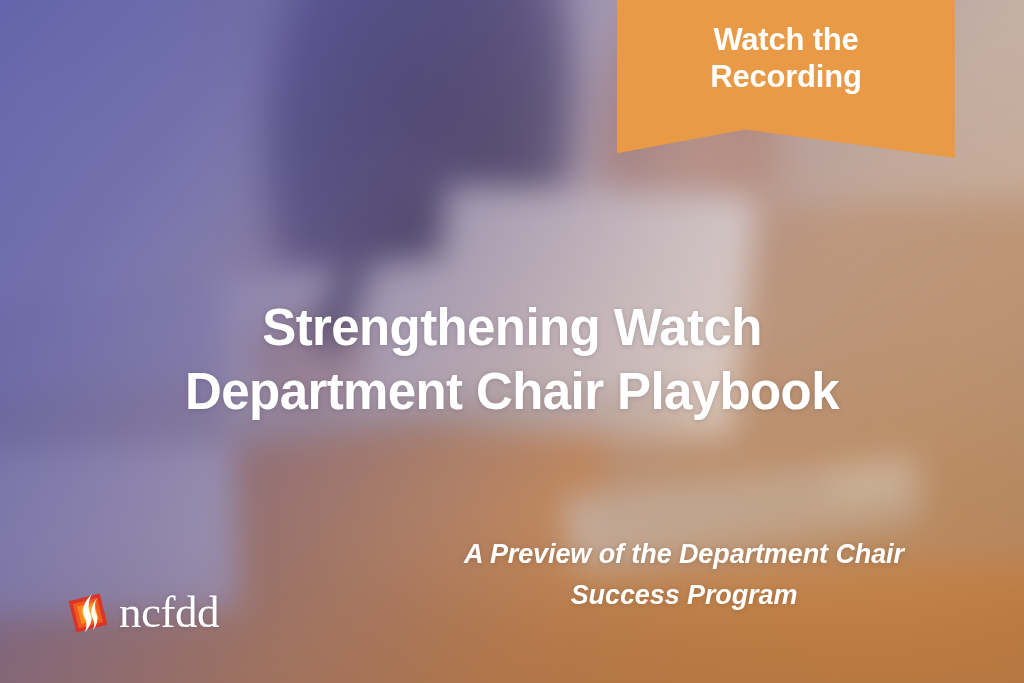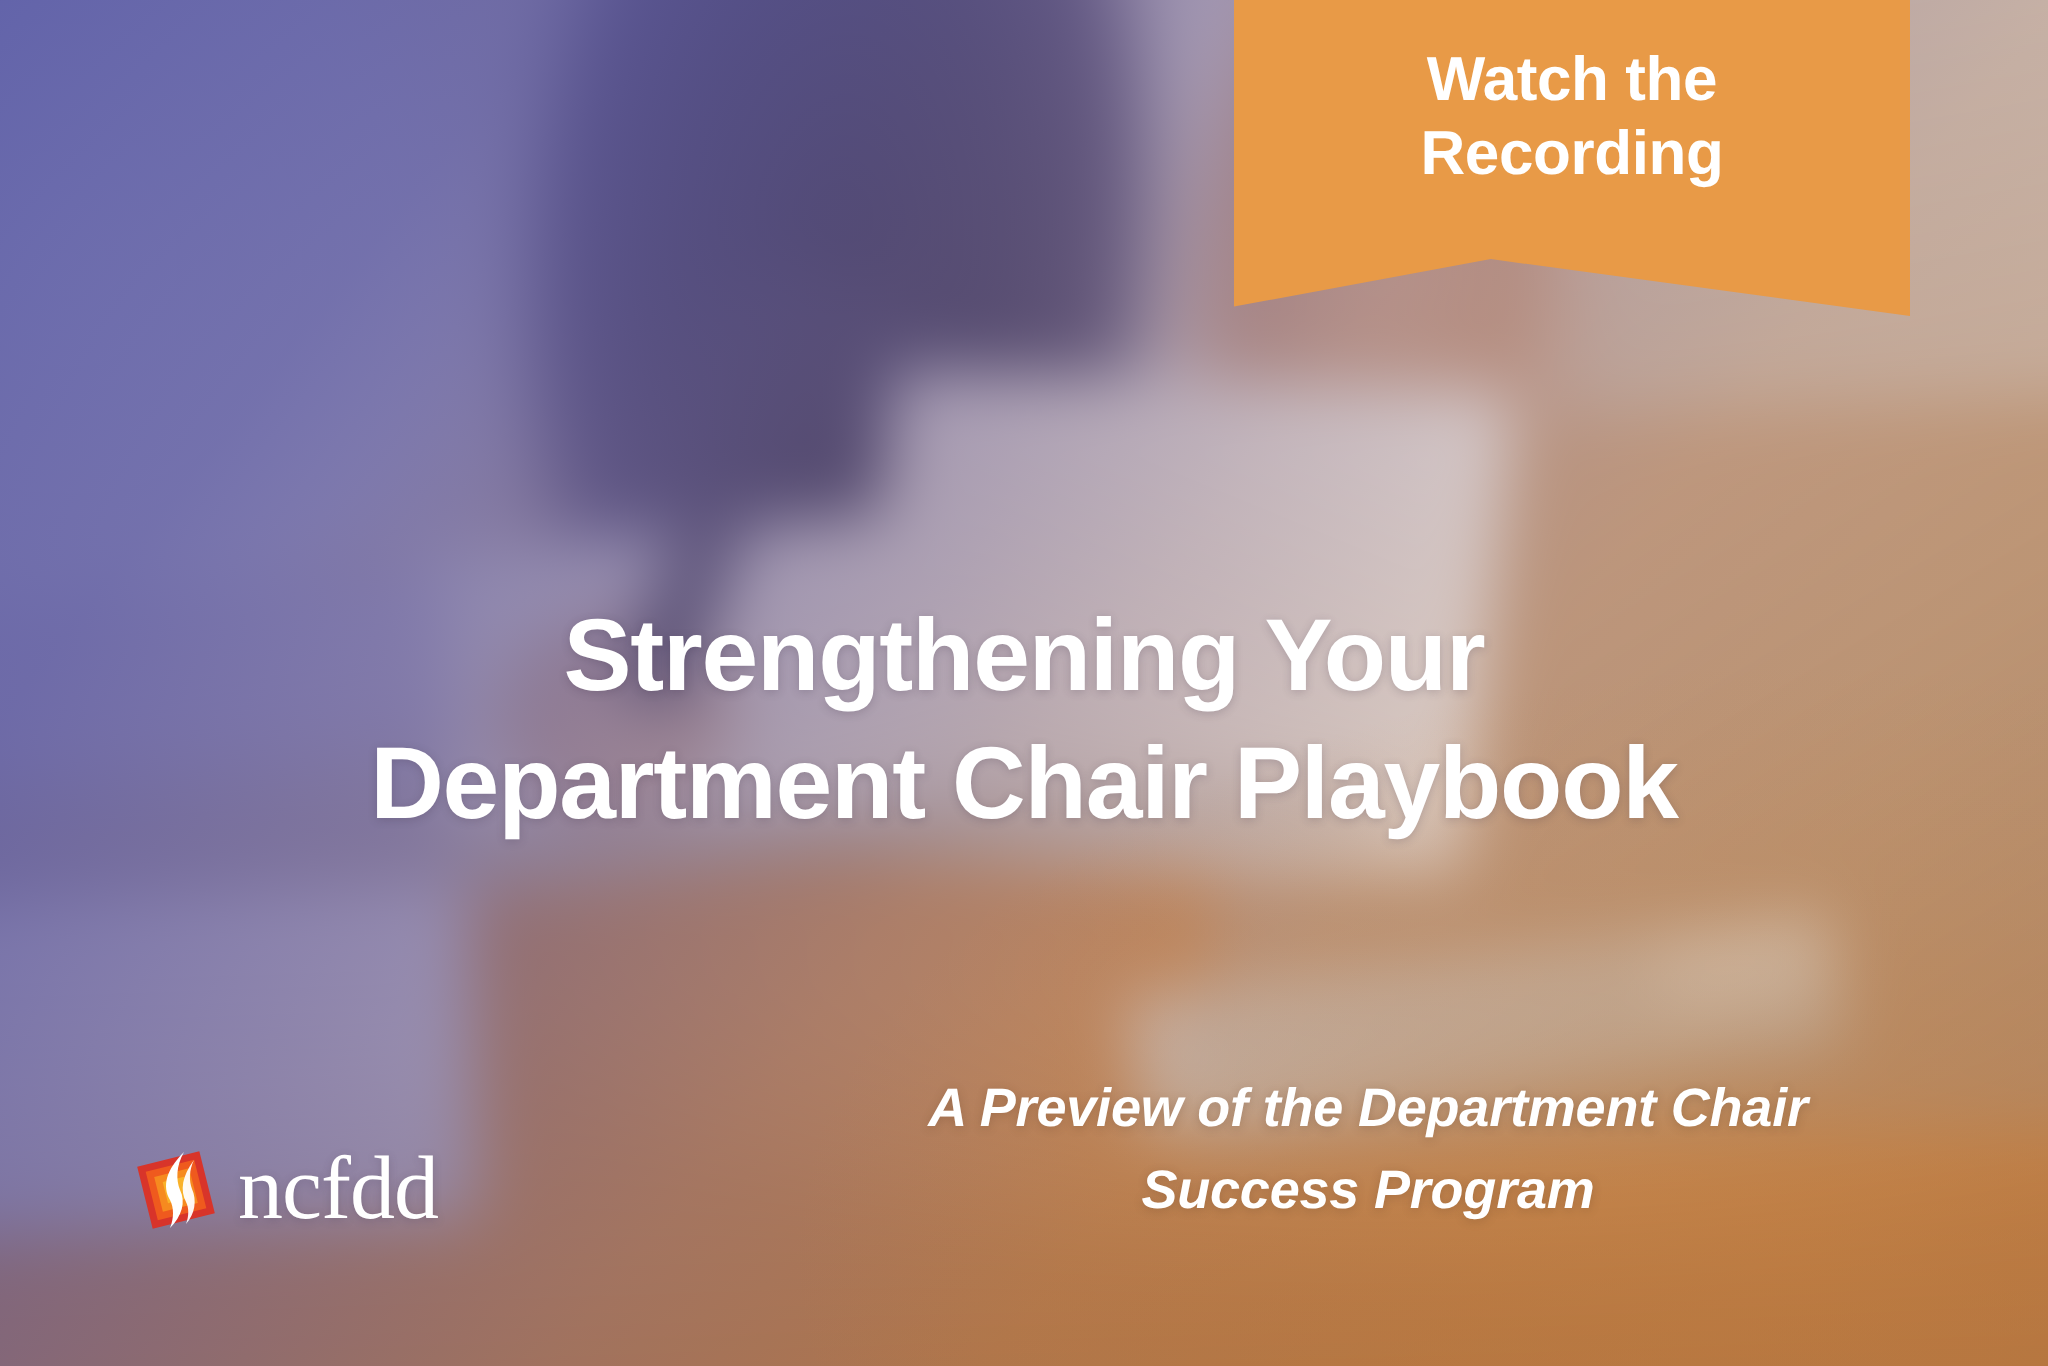--- a/index.html
+++ b/index.html
@@ -269,21 +269,21 @@
     font-style: italic;
     line-height: 1.52;
     letter-spacing: -0.1px;
     text-shadow: 0 1px 5px rgba(90,55,30,.25);
   }
 
   
   .logo {
     position: absolute;
     left: 66px;
-    top: 572px;
+    top: 590px;
     display: flex;
     align-items: center;
     gap: 9px;
   }
   .logo-mark {
     width: 44px;
     height: 44px;
     flex: 0 0 auto;
   }
   .logo-word {
@@ -325,21 +325,21 @@
   </div>
 
   <div class="overlay-purple"></div>
   <div class="overlay-warm"></div>
 
   <div class="ribbon">
     <div class="ribbon-text">Watch the
 Recording</div>
   </div>
 
-  <h1 class="title">Strengthening Your Department Chair Playbook</h1>
+  <h1 class="title">Strengthening Watch Department Chair Playbook</h1>
 
   <div class="subtitle">A Preview of the Department Chair Success Program</div>
 
   <div class="logo">
     <span class="logo-mark">
       <svg viewBox="0 0 44 44" width="44" height="44" aria-hidden="true">
         <g transform="rotate(-14 22 22)">
           <rect x="6" y="6" width="32" height="32" fill="#d8342a"></rect>
           <rect x="9.5" y="9.5" width="25" height="25" fill="#ef5a1e"></rect>
           <rect x="13" y="13" width="18" height="18" fill="#f68a1f"></rect>

